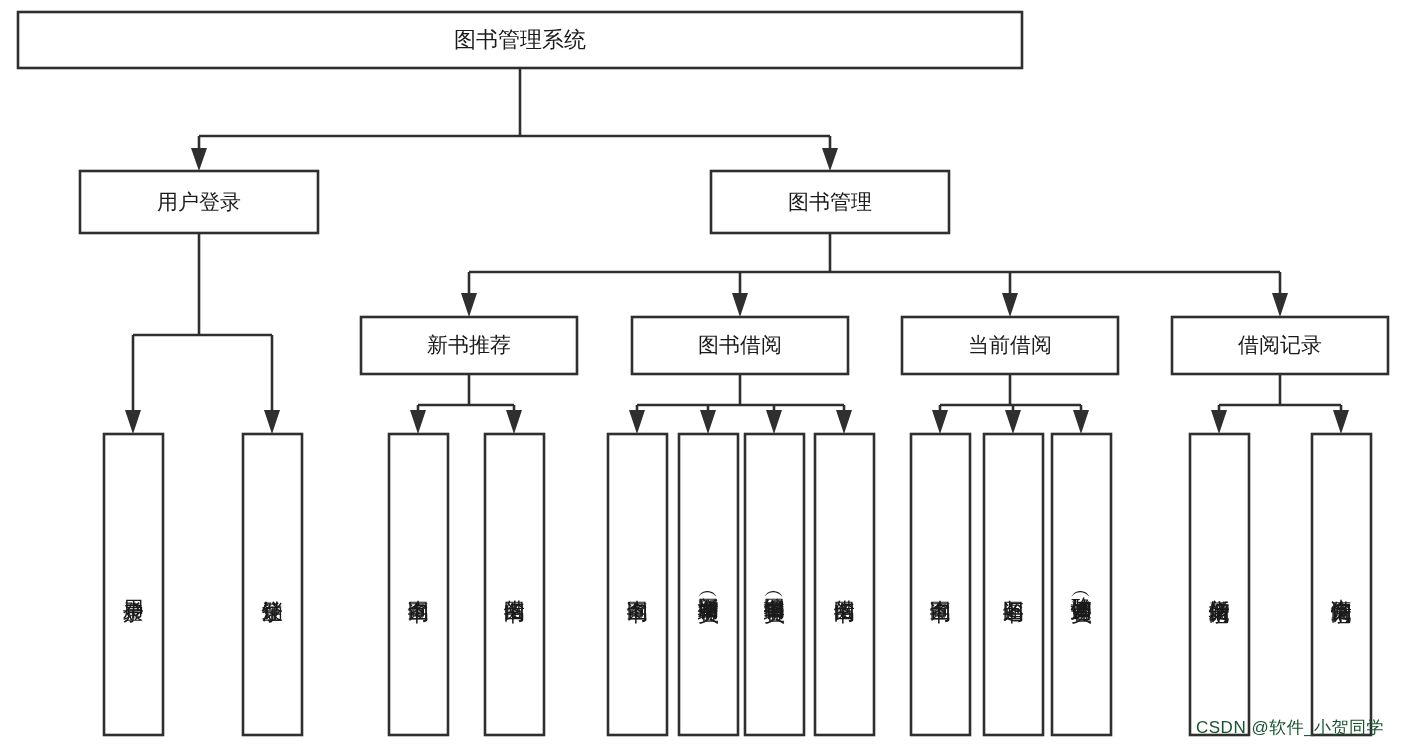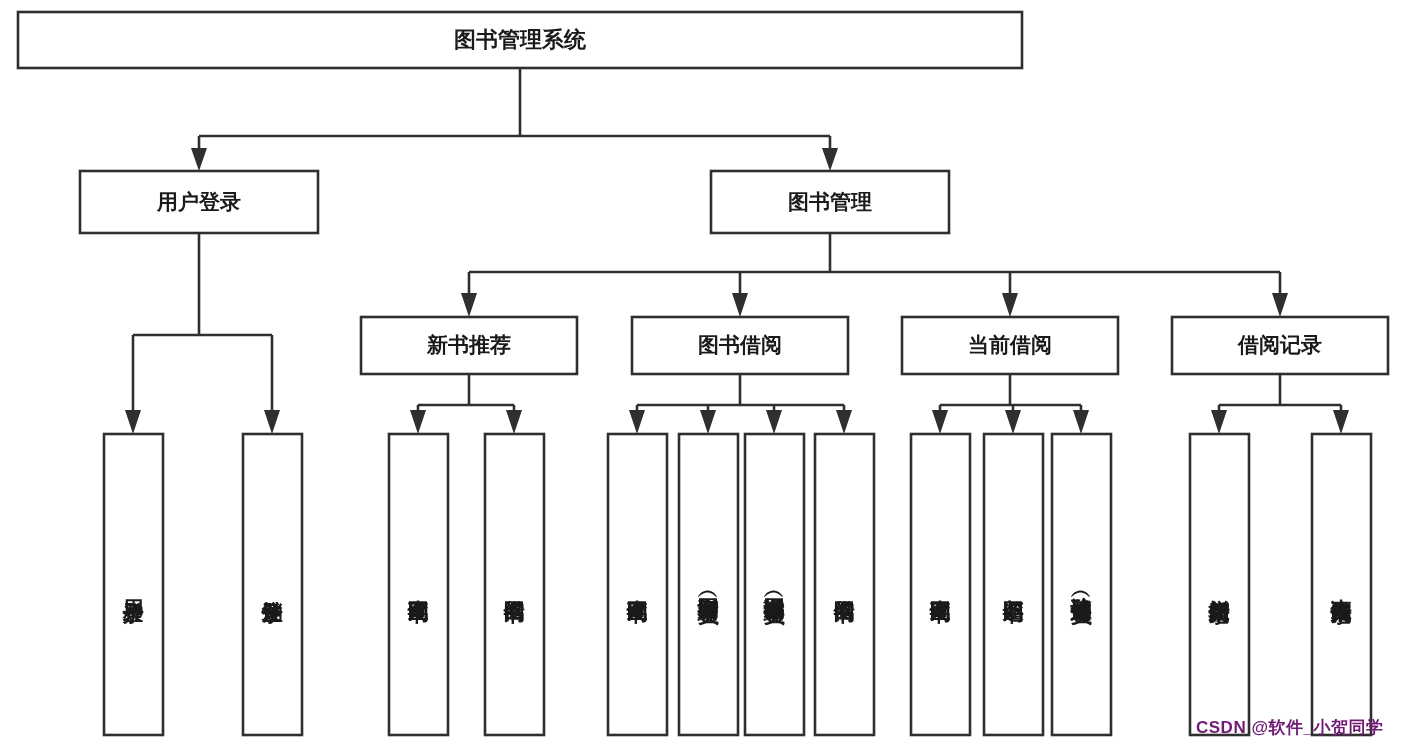--- a/index.html
+++ b/index.html
@@ -11,21 +11,20 @@
     width: 1405px;
     height: 747px;
     font-family: "Liberation Sans", "DejaVu Sans", sans-serif;
     overflow: hidden;
   }
   #diagram-root {
     position: relative;
     width: 1405px;
     height: 681px;
     background: #ffffff;
-    font-weight: bold;
   }
   svg.diagram-svg {
     position: absolute;
     top: 0;
     left: 0;
     width: 1405px;
     height: 747px;
     display: block;
   }
   .node-box {
@@ -70,21 +69,21 @@
     align-items: center;
     justify-content: center;
     text-align: center;
     white-space: nowrap;
     pointer-events: none;
   }
   .watermark {
     position: absolute;
     font-family: "Liberation Sans", "DejaVu Sans", sans-serif;
     font-size: 17px;
-    color: #701a75;
+    color: #14532d;
     white-space: nowrap;
     letter-spacing: 0.5px;
   }
 </style>
 </head>
 <body>
 
 <div id="diagram-root">
 
   <svg class="diagram-svg" viewBox="0 0 1405 747">

